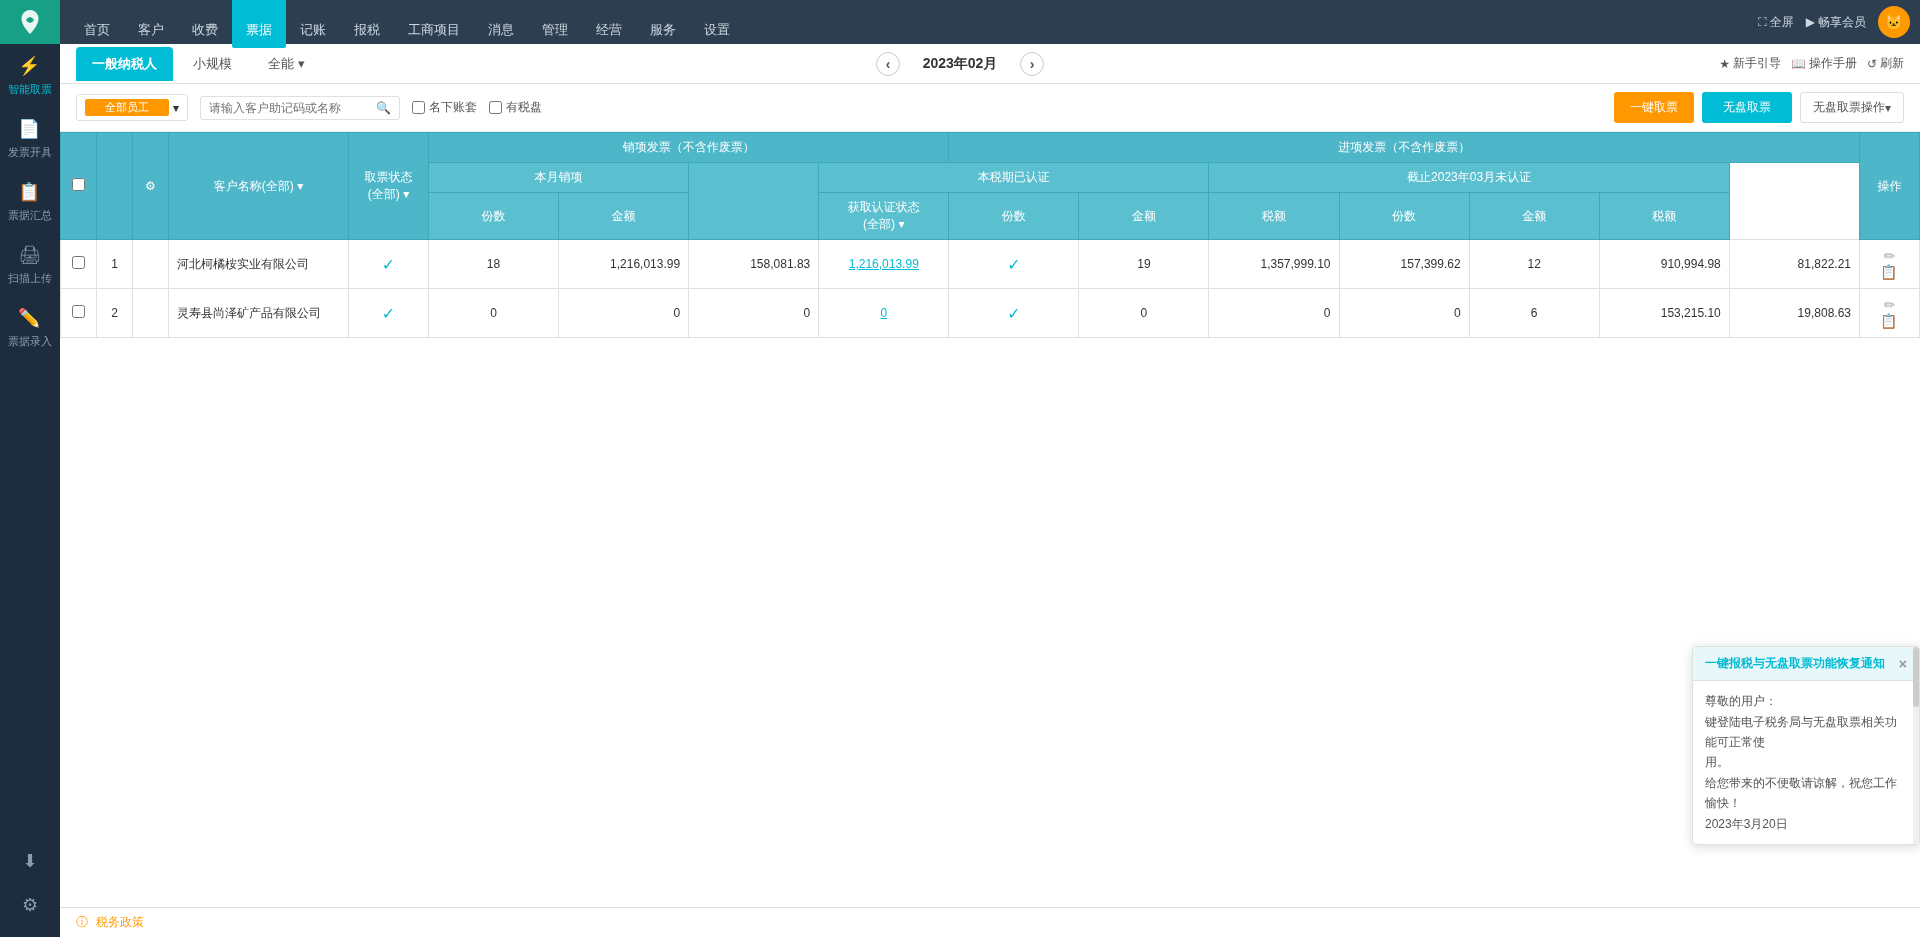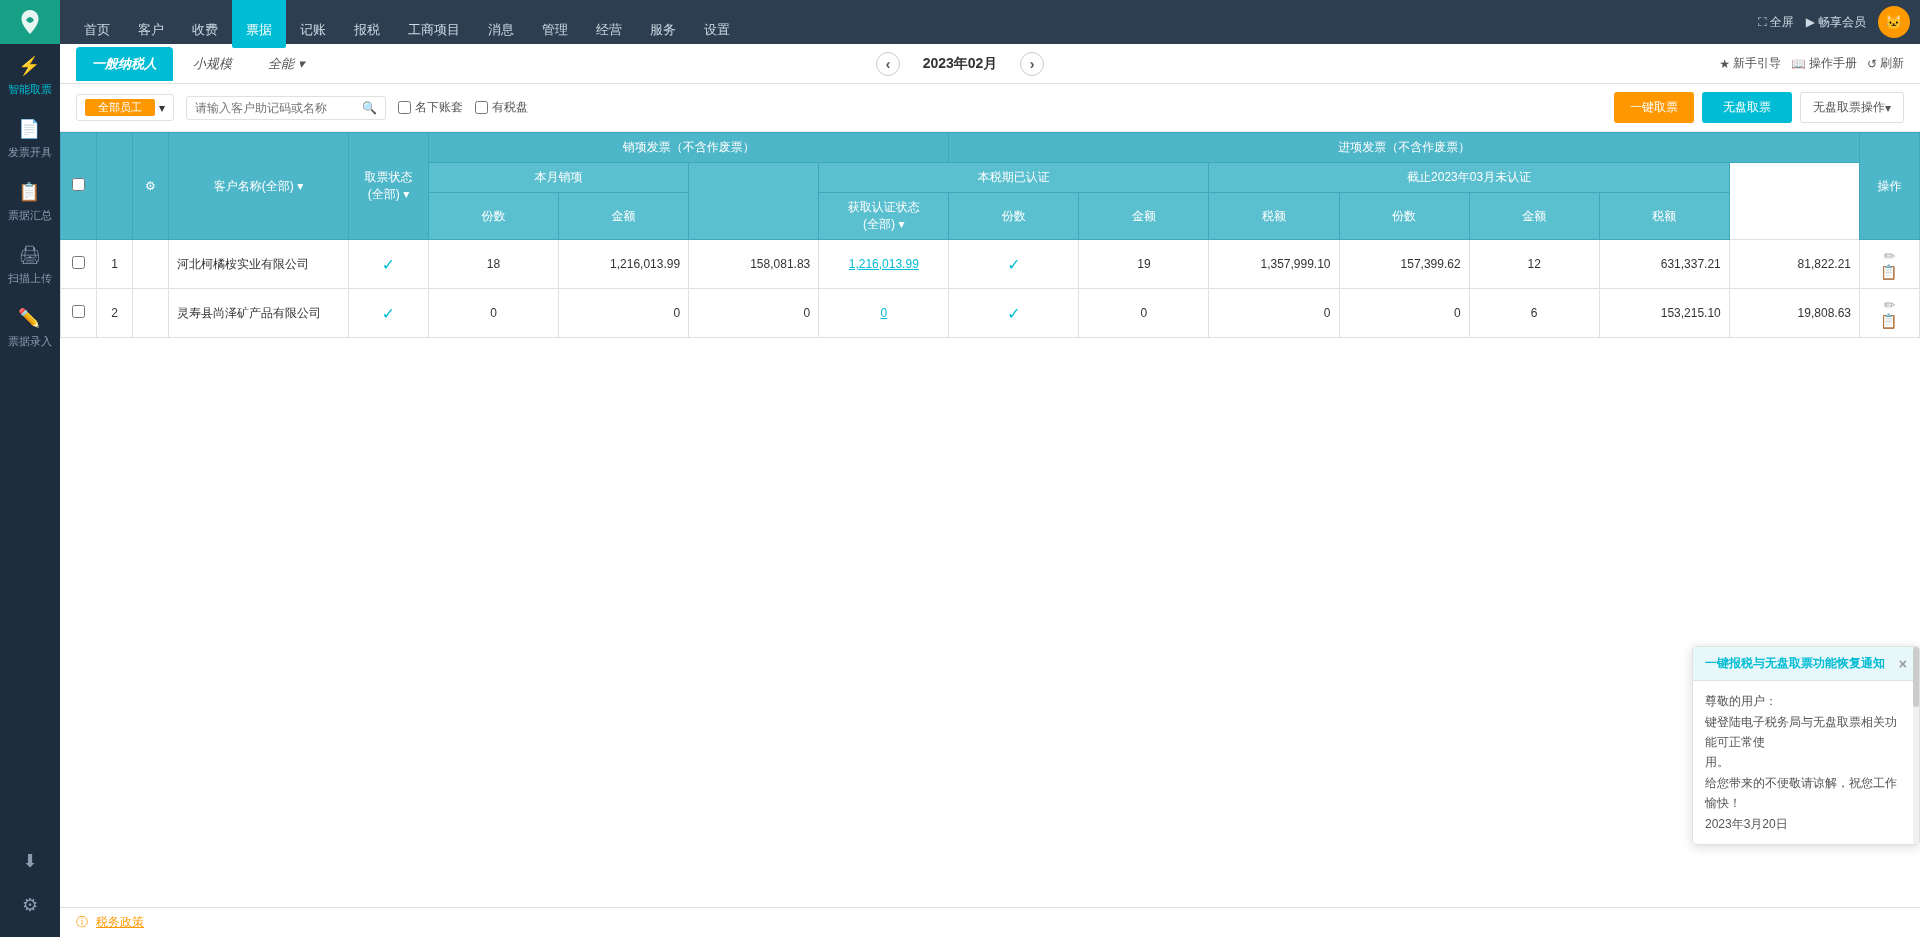--- a/index.html
+++ b/index.html
@@ -107,21 +107,21 @@
       padding: 0 16px;
       height: 40px;
       gap: 4px;
     }
     .tab-item {
       padding: 8px 16px;
       cursor: pointer;
       font-size: 13px;
       color: #555;
       border-radius: 4px 4px 0 0;
-      display: flex; align-items: center; gap: 4px; font-style: italic;
+      display: flex; align-items: center; gap: 4px;
     }
     .tab-item.active {
       background: #00bcd4;
       color: #fff;
       font-weight: bold;
     }
     .tab-divider { flex: 1; }
     .date-nav {
       display: flex; align-items: center; gap: 8px;
       font-size: 14px; font-weight: bold; color: #333;
@@ -154,21 +154,21 @@
       padding: 4px 8px;
       background: #fff;
       cursor: pointer;
       font-size: 12px;
       color: #333;
     }
     .employee-select .label-tag {
       background: #ff9800;
       color: #fff;
       border-radius: 2px;
-      padding: 1px 13px;
+      padding: 1px 20px;
       font-size: 11px;
     }
     .search-input-wrap {
       display: flex; align-items: center;
       border: 1px solid #e0e0e0;
       border-radius: 3px;
       padding: 4px 8px;
       width: 200px;
       background: #fff;
     }
@@ -266,21 +266,21 @@
     .col-action { width: 60px; }
 
     
     .footer-bar {
       background: #fff;
       border-top: 1px solid #e0e0e0;
       padding: 6px 16px;
       display: flex; align-items: center; gap: 8px;
       font-size: 12px; color: #f90;
     }
-    .footer-link { color: #f90; cursor: pointer; text-decoration: underline; }
+    .footer-link { color: #f90; cursor: pointer; }
 
     
     .notification-popup {
       position: fixed;
       bottom: 92px; right: 0;
       width: 228px;
       background: #fff;
       border: 1px solid #e0e0e0;
       border-radius: 4px;
       box-shadow: 0 2px 12px rgba(0,0,0,0.15);
@@ -492,21 +492,21 @@
     <td><span class="check-icon">✓</span></td>
     <td>18</td>
     <td class="number">1,216,013.99</td>
     <td class="number">158,081.83</td>
     <td><span class="link-text">1,216,013.99</span></td>
     <td><span class="check-icon">✓</span></td>
     <td>19</td>
     <td class="number">1,357,999.10</td>
     <td class="number">157,399.62</td>
     <td>12</td>
-    <td class="number">631,337.21</td>
+    <td class="number">910,994.98</td>
     <td class="number">81,822.21</td>
     <td>
       <span class="action-icon">✏</span>
       <span class="action-icon">📋</span>
     </td>
   </tr>
           <tr>
     <td><input type="checkbox" style=""></td>
     <td>2</td>
     <td></td>

